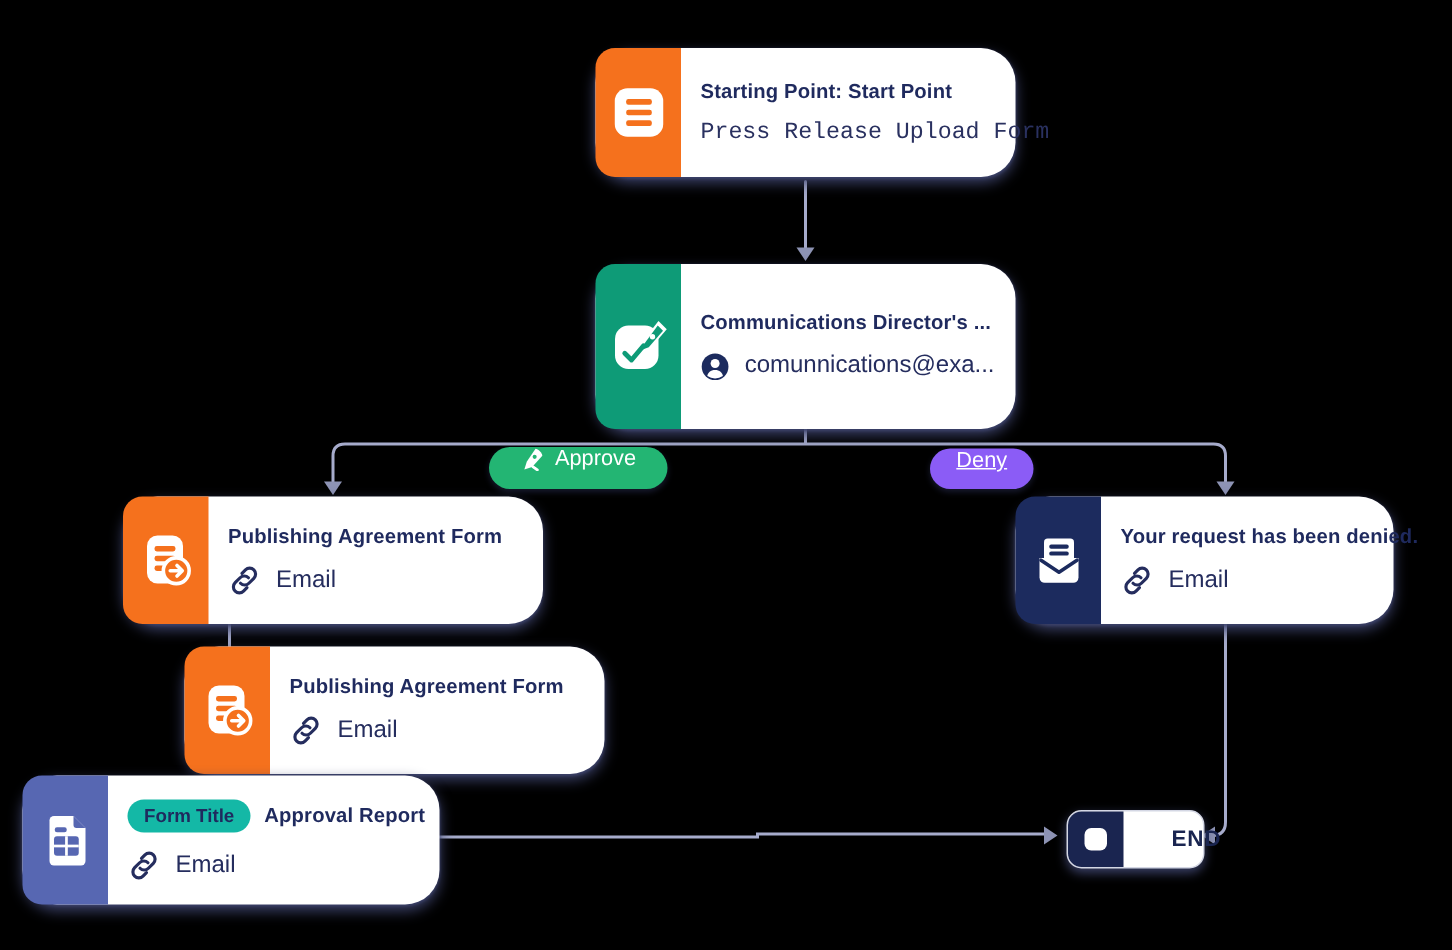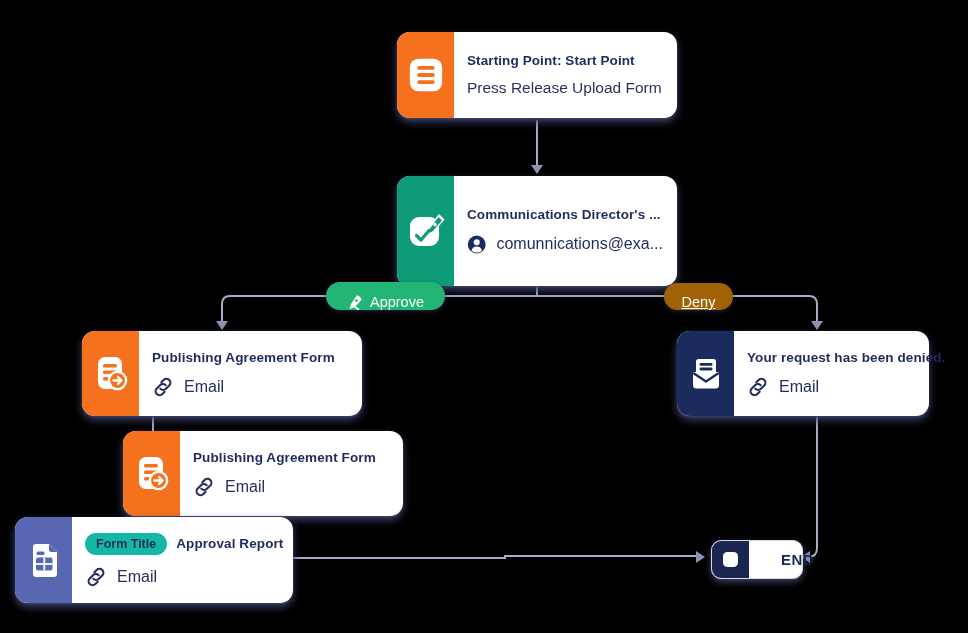--- a/index.html
+++ b/index.html
@@ -2,45 +2,46 @@
 <html><head>
 <meta charset="utf-8">
 <style>
   html,body{margin:0;padding:0;background:#000;}
   .canvas{
     position:relative;width:968px;height:633px;background:#000000;
     font-family:"Liberation Sans", sans-serif;overflow:hidden;
   }
   svg.connectors{position:absolute;left:0;top:0;z-index:0;}
   .card{
-    position:absolute;display:flex;background:#FFFFFF;border-radius:13px;
+    position:absolute;display:flex;background:#FFFFFF;border-radius:23px;
     box-shadow:0 4px 9px rgba(62,68,110,0.95), 0 1px 2px rgba(62,68,110,0.8);
     z-index:2;
   }
   .accent{
     flex:0 0 57px;border-radius:13px 0 0 13px;display:flex;
     align-items:center;justify-content:center;
   }
   .content{
     flex:1;display:flex;flex-direction:column;justify-content:center;
     padding:10px 14px 10px 13px;gap:11px;min-width:0;
   }
   .title{font-size:13.5px;font-weight:bold;color:#1F2A5E;letter-spacing:.1px;white-space:nowrap;}
-  .subtitle{font-size:15.5px;color:#2A3160;white-space:nowrap;}
+  .subtitle{font-size:15.5px;color:#2A3160;white-space:nowrap;font-family:Liberation Mono, monospace;}
   .row{display:flex;align-items:center;gap:10px;}
   .row .label{font-size:16px;color:#252D5E;white-space:nowrap;}
   .title-row{display:flex;align-items:center;gap:9px;}
   .badge{
     background:#14b8a6;border-radius:13px;padding:4px 11px;
     font-size:12.5px;font-weight:bold;color:#1F2A5E;white-space:nowrap;
   }
   .pill{
-    position:absolute;display:flex;align-items:flex-end;justify-content:center;gap:7px;
+    position:absolute;display:flex;align-items:flex-start;justify-content:center;gap:7px;
     border-radius:15px;color:#fff;font-size:14.5px;z-index:3;
     box-shadow:0 2px 4px rgba(40,45,80,0.6);
+    margin-top:16px;
   }
   .node-end{
     position:absolute;display:flex;background:#fff;border-radius:10px;z-index:2;
     border:1px solid #D4D7E4;box-shadow:0 3px 7px rgba(62,68,110,0.95);
   }
   .end-accent{flex:0 0 37px;border-radius:9px 0 0 9px;display:flex;align-items:center;justify-content:center;}
   .stop-square{width:15px;height:15px;background:#fff;border-radius:4.5px;}
   .end-label{flex:1;display:flex;align-items:center;justify-content:center;
     font-size:15px;font-weight:bold;color:#1A2550;letter-spacing:.5px;padding-left:32px;}
   .z3{z-index:3;}
@@ -108,21 +109,21 @@
 
   <div class="pill" style="left: 326px; top: 282px; width: 119px; height: 28px; background-color: rgb(35, 181, 115);">
     <svg width="16" height="16" viewBox="0 0 20 20">
       <path d="M12.5 1.5 c2.3 0.2 5.5 3.4 5.7 5.7 l-8.5 9.5 -6.5 2 2-6.5 z" fill="#FFFFFF"></path>
       <circle cx="11.8" cy="8.2" r="1.7" fill="#23B573"></circle>
       <path d="M10.5 16.5 l3.5 2.5" stroke="#FFFFFF" stroke-width="2.4" stroke-linecap="round"></path>
     </svg>
     <span>Approve</span>
   </div>
 
-  <div class="pill" style="left: 664px; top: 283px; width: 69px; height: 27px; background-color: #a16207; text-decoration: underline;">
+  <div class="pill" style="left: 620px; top: 283px; width: 69px; height: 27px; background-color: #8b5cf6; text-decoration: underline;">
     <span>Deny</span>
   </div>
 
   <div class="card" style="left:82px;top:331px;width:280px;height:85px;">
     <div class="accent" style="background-color: rgb(245, 113, 29);">
       <svg width="40" height="40" viewBox="0 0 40 40">
         <rect x="7" y="3" width="24" height="32" rx="7" fill="#FFFFFF"></rect>
         <rect x="12" y="10" width="14" height="3.6" rx="1.6" fill="#F5711D"></rect>
         <rect x="12" y="16.5" width="14" height="3.6" rx="1.6" fill="#F5711D"></rect>
         <rect x="12" y="23" width="8" height="3.6" rx="1.6" fill="#F5711D"></rect>

